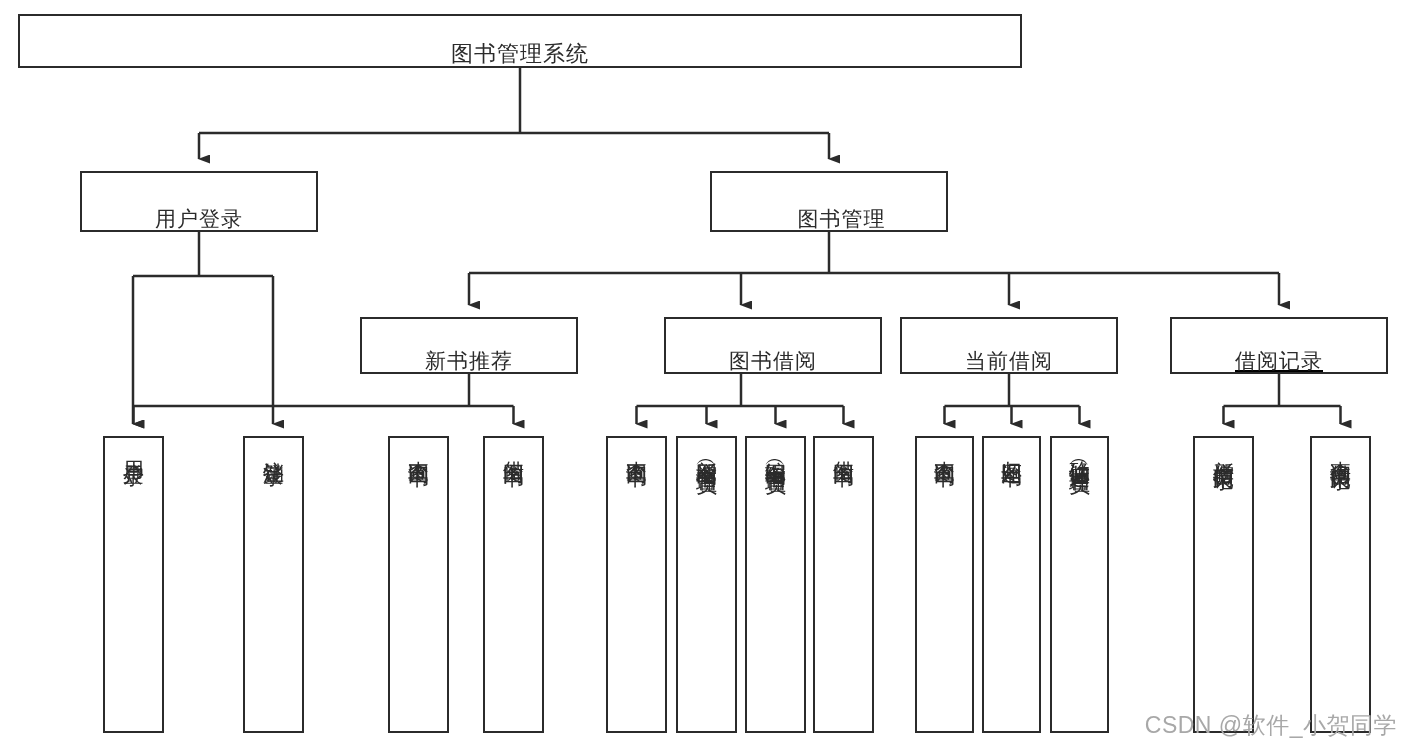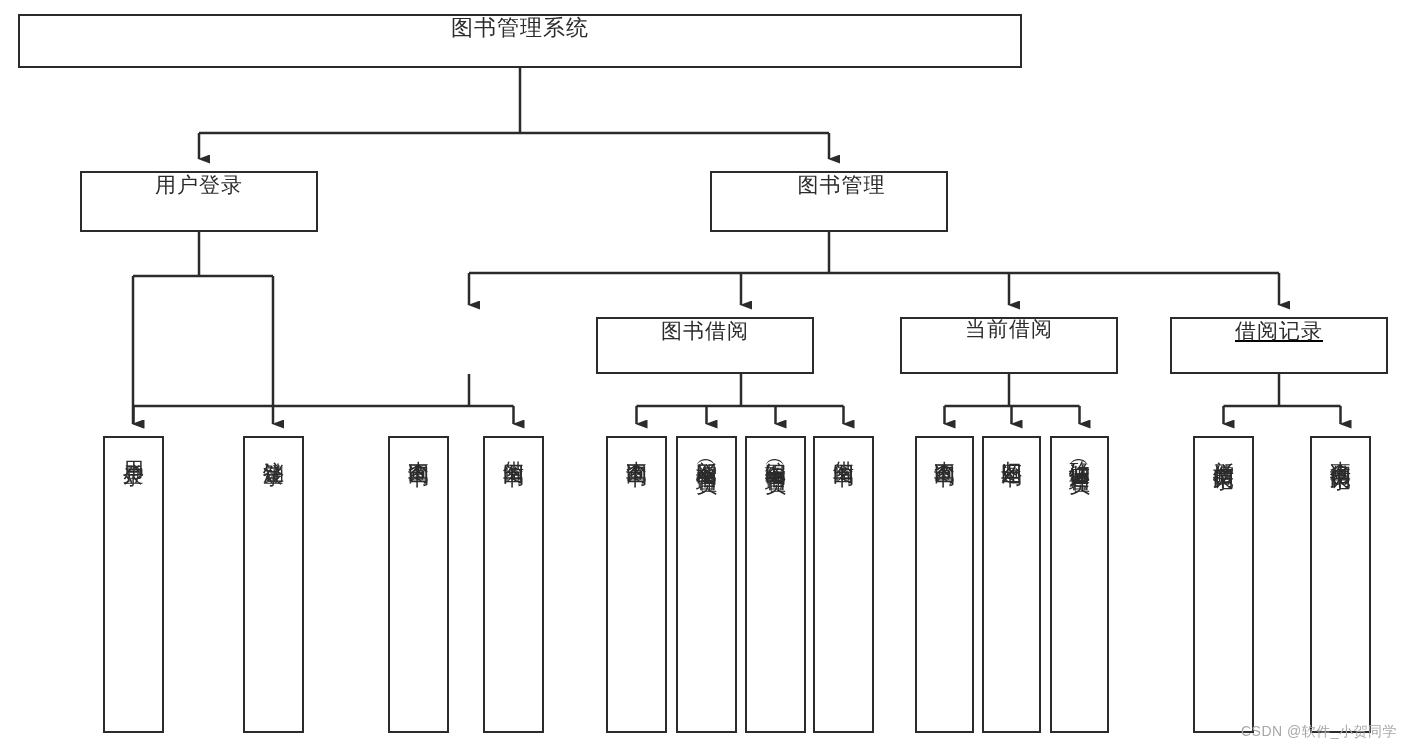--- a/index.html
+++ b/index.html
@@ -23,21 +23,21 @@
     top: 0;
     width: 1405px;
     height: 747px;
   }
   .node-box {
     position: absolute;
     box-sizing: border-box;
     background: #ffffff;
     border: 2px solid #2b2b2b;
     display: flex;
-    align-items: flex-start;
+    align-items: flex-end;
     justify-content: center;
     overflow: hidden;
   }
   .node-box.horizontal .node-label {
     writing-mode: horizontal-tb;
     font-size: 21px;
     color: #2b2b2b;
     letter-spacing: 1px;
     white-space: nowrap;
     line-height: 1.1;
@@ -56,21 +56,21 @@
     line-height: 1.05;
     white-space: nowrap;
   }
   .node-box.root .node-label {
     font-size: 22px;
   }
   #watermark {
     position: absolute;
     right: 8px;
     bottom: 6px;
-    font-size: 14px;
+    font-size: 23px;
     color: #a8a8a8;
     white-space: nowrap;
     letter-spacing: 0.5px;
     pointer-events: none;
   }
 </style>
 </head>
 <body>
 
 <div id="diagram-root">
@@ -122,24 +122,27 @@
     <span class="node-label">图书管理系统</span>
   </div>
 
   <div class="node-box horizontal" style="left: 80px; top: 171px; width: 238px; height: 61px;">
     <span class="node-label">用户登录</span>
   </div>
   <div class="node-box horizontal" style="left: 710px; top: 171px; width: 238px; height: 61px; padding-left: 25px;">
     <span class="node-label">图书管理</span>
   </div>
 
-  <div class="node-box horizontal" style="left: 596px; top: 317px; width: 218px; height: 57px;">
+  <div class="node-box horizontal" style="left: 360px; top: 317px; width: 218px; height: 57px;">
+    <span class="node-label">新书推荐</span>
+  </div>
+  <div class="node-box horizontal" style="left: 664px; top: 317px; width: 218px; height: 57px;">
     <span class="node-label">图书借阅</span>
   </div>
-  <div class="node-box horizontal" style="left: 900px; top: 317px; width: 218px; height: 57px; font-family: Liberation Mono, monospace;">
+  <div class="node-box horizontal" style="left: 900px; top: 317px; width: 218px; height: 57px;">
     <span class="node-label">当前借阅</span>
   </div>
   <div class="node-box horizontal" style="left: 1170px; top: 317px; width: 218px; height: 57px; text-decoration: underline;">
     <span class="node-label">借阅记录</span>
   </div>
 
   <div class="node-box vertical" style="left: 103px; top: 436px; width: 61px; height: 297px;">
     <span class="node-label">用户登录</span>
   </div>
   <div class="node-box vertical" style="left: 243px; top: 436px; width: 61px; height: 297px;">

